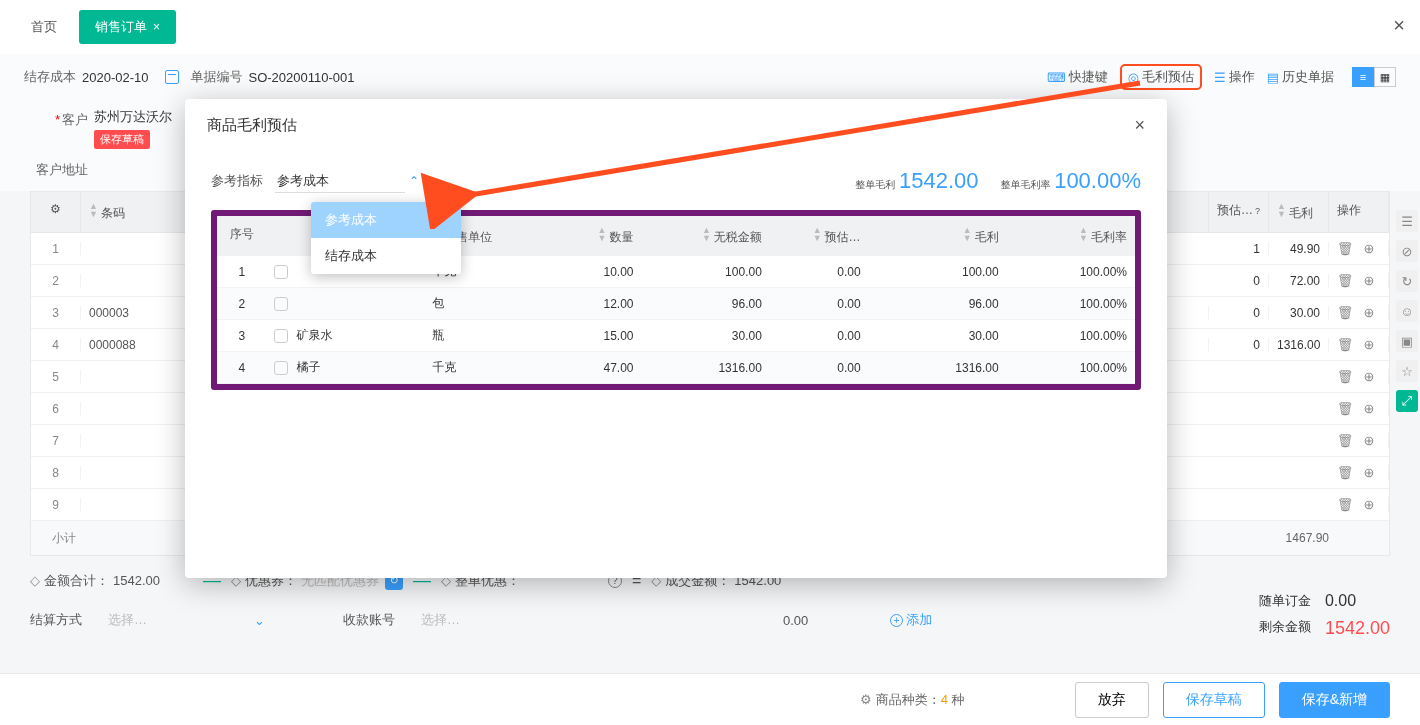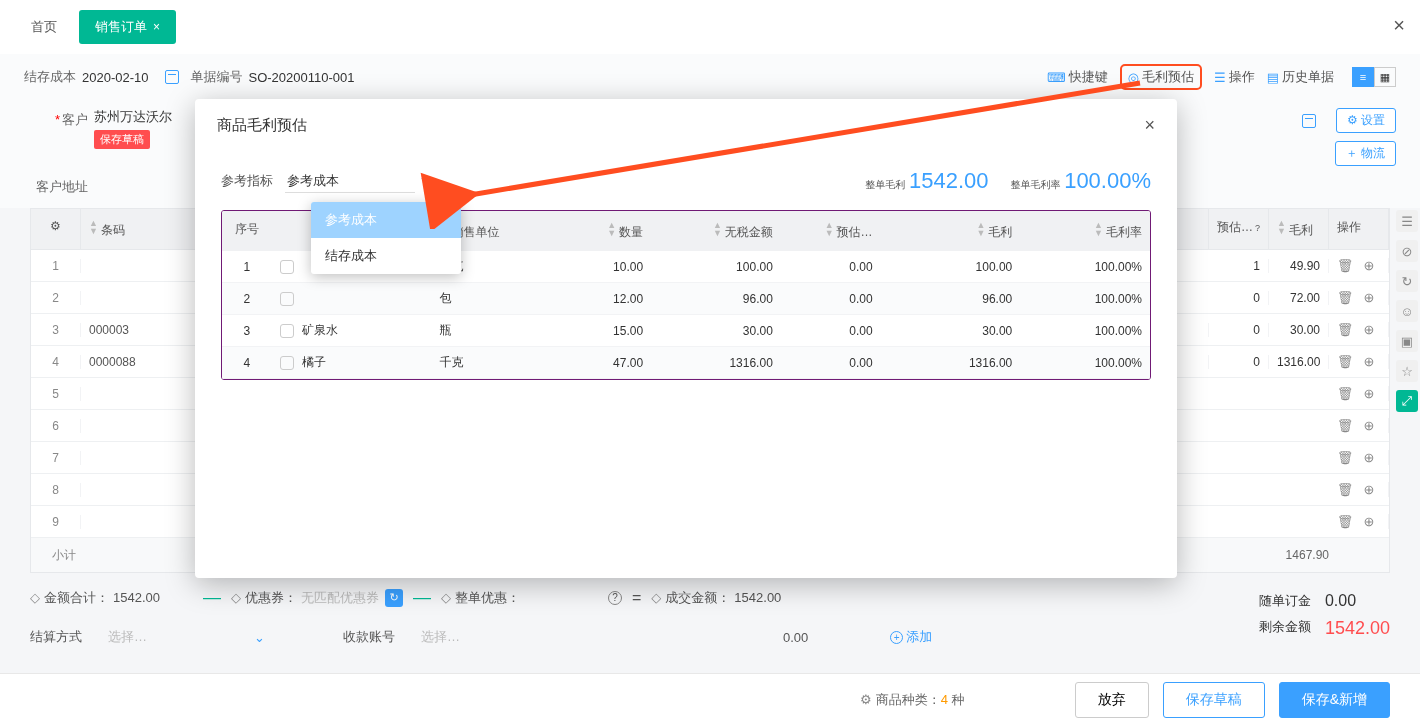--- a/index.html
+++ b/index.html
@@ -75,39 +75,39 @@
 
 
 .footer { position:absolute; left:0; right:0; bottom:0; height:52px; background:#fff; border-top:1px solid #e8e8e8; display:flex; align-items:center; justify-content:flex-end; padding:0 30px; gap:14px; }
 .footer .info { margin-right:auto; margin-left:830px; color:#666; }
 .footer .info .num{ color:#ff9a00; }
 .btn { padding:8px 22px; border-radius:3px; font-size:14px; cursor:pointer; border:1px solid #ccc; background:#fff; }
 .btn-primary { background:#3aa0ff; color:#fff; border-color:#3aa0ff; }
 .footer .gear{color:#888;margin-right:4px;}
 
 
-.modal { position:absolute; left:195px; top:99px; width:982px; height:479px; background:#fff; border-radius:4px; box-shadow:0 6px 30px rgba(0,0,0,0.28); z-index:50; }
+.modal { position:absolute; left:185px; top:99px; width:982px; height:479px; background:#fff; border-radius:4px; box-shadow:0 6px 30px rgba(0,0,0,0.28); z-index:50; }
 .modal-head { display:flex; align-items:center; padding:16px 22px; font-size:15px; font-weight:500; }
 .modal-head .close-icon { margin-left:auto; font-size:18px; color:#555; cursor:pointer; }
 .modal-body { padding: 16px 26px; }
 .filter-row { display:flex; align-items:center; margin-bottom: 16px; }
 .filter-row .lbl { color:#555; margin-right:12px; }
 .filter-input { border:none; border-bottom:1px solid #ddd; padding:4px 2px; width:130px; font-size:13px; color:#333; }
 .filter-caret { color:#3aa0ff; font-size:12px; margin-left:4px; cursor:pointer; }
 .totals { margin-left:auto; display:flex; gap:22px; align-items:baseline; }
 .totals .lab { color:#555; font-size:10px; }
 .totals .val { color:#3aa0ff; font-size:22px; font-weight:400; }
 
 
 .dropdown { position:absolute; left:311px; top:202px; width:150px; background:#fff; border-radius:3px; box-shadow:0 3px 14px rgba(0,0,0,0.25); z-index:60; overflow:hidden; }
 .dropdown .opt { padding:9px 14px; cursor:pointer; font-size:13px; }
 .dropdown .opt.sel { background:#9ed3ff; color:#fff; }
 
 
-.mtable { border:1px solid #701a75; border-radius:3px; overflow:hidden; }
+.mtable { border:6px solid #701a75; border-radius:3px; overflow:hidden; }
 .mtable .thead { display:flex; background:#f0f1f3; }
 .mtable .th { padding:10px 8px; font-size:12px; color:#555; text-align:right; }
 .mtable .th.first{width:50px;text-align:center;}
 .mtable .th.prod{width:160px;text-align:left;}
 .mtable .th.unit{width:110px;text-align:left;}
 .mtable .th.qty{width:110px;}
 .mtable .th.amt{width:130px;}
 .mtable .th.est{width:100px;}
 .mtable .th.gp{width:140px;}
 .mtable .th.gpr{width:130px;}
@@ -171,27 +171,20 @@
         <span>▦</span>
       </span>
   </div>
 </div>
 
 <div class="cust-row">
   <span class="lbl"><span class="req">*</span><span>客户</span></span>
   <div>
     <span class="cust-name">苏州万达沃尔</span><br>
     <span class="badge-red">保存草稿</span>
-  </div>
-  <div class="cust-right">
-    <div style="display:flex;gap:8px;align-items:center">
-      <span class="cal-icon"></span>
-      <button class="btn-outline"><span>⚙ </span><span>设置</span></button>
-    </div>
-    <button class="btn-outline"><span>＋ </span><span>物流</span></button>
   </div>
 </div>
 <div class="addr-row">
   <span class="lbl">客户地址</span>
 </div>
 
 <div class="bg-table">
   <div class="thead">
     <div class="th">⚙</div>
     <div class="th"><span class="sort-arrows">▲<br>▼</span><span>条码</span></div>

